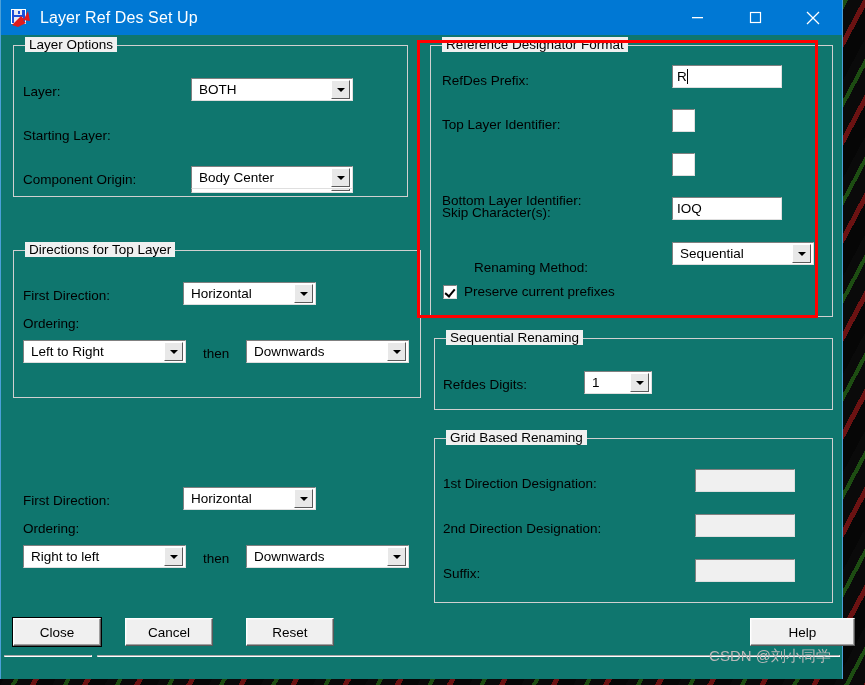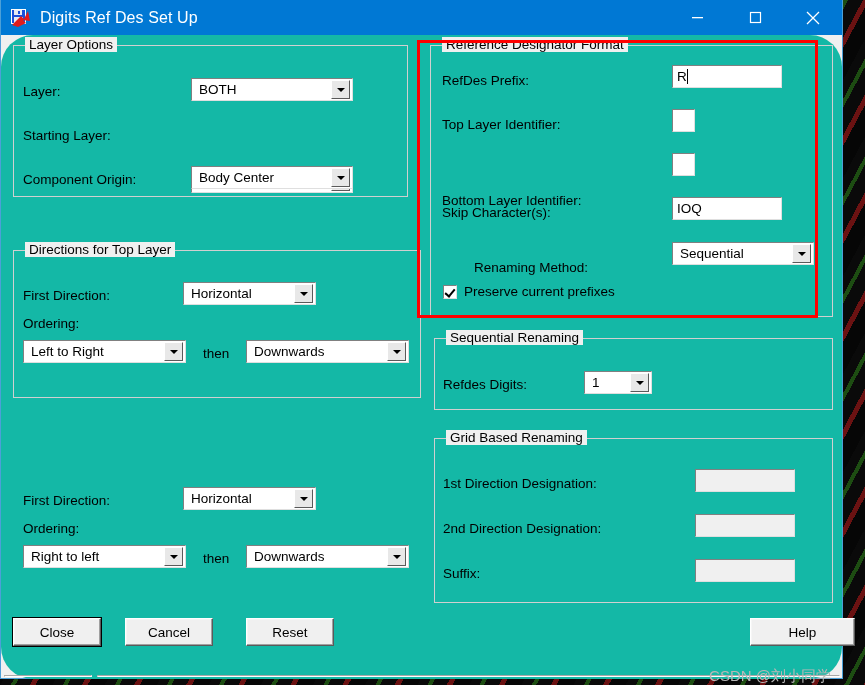--- a/index.html
+++ b/index.html
@@ -76,22 +76,21 @@
     align-items: center;
     justify-content: center;
     color: #fff;
   }
   .win-btn svg { display: block; }
 
   
   #client {
     position: relative;
     height: 644px;
-    background: #14b8a6;
-    border-radius: 32px;
+    background: #0f766e;
   }
 
   
   .group {
     position: absolute;
     border: 1px solid #d0d0d0;
     box-sizing: border-box;
   }
   .group > .legend {
     position: absolute;
@@ -241,21 +240,21 @@
   }
 
   
   #statusbar {
     position: absolute;
     left: 3px;
     bottom: 2px;
     width: 836px;
     height: 22px;
     display: flex;
-    align-items: flex-end;
+    align-items: flex-start;
   }
   .status-pane {
     border-top: 1px solid #a8a8a8;
     border-left: 1px solid #a8a8a8;
     border-right: 1px solid #ffffff;
     border-bottom: 1px solid #ffffff;
     box-sizing: border-box;
     background: #f0f0f0;
     display: flex;
     align-items: center;
@@ -285,21 +284,21 @@
     <span id="app-icon">
       <svg width="22" height="20" viewBox="0 0 22 20">
         <rect x="2" y="1" width="15" height="15" fill="#ffffff"></rect>
         <rect x="3" y="2" width="13" height="13" fill="#1c4fd8"></rect>
         <rect x="5" y="2" width="8" height="5" fill="#e8eaf0"></rect>
         <rect x="9" y="3" width="2" height="3" fill="#1c4fd8"></rect>
         <rect x="5" y="9" width="9" height="6" fill="#e8eaf0"></rect>
         <path d="M3 17 L12 8 L15 11 L19 3 L21 13 L14 12 L17 15 L9 19 Z" fill="#e21b1b"></path>
       </svg>
     </span>
-    <span id="title-text">Digits Ref Des Set Up</span>
+    <span id="title-text">Layer Ref Des Set Up</span>
     <div id="win-controls">
       <div class="win-btn">
         <svg width="13" height="13" viewBox="0 0 13 13">
             <rect x="1" y="6" width="11" height="1.3" fill="#fff"></rect>
           </svg>
       </div>
       <div class="win-btn">
         <svg width="13" height="13" viewBox="0 0 13 13">
             <rect x="1.5" y="1.5" width="10" height="10" fill="none" stroke="#fff" stroke-width="1.2"></rect>
           </svg>

